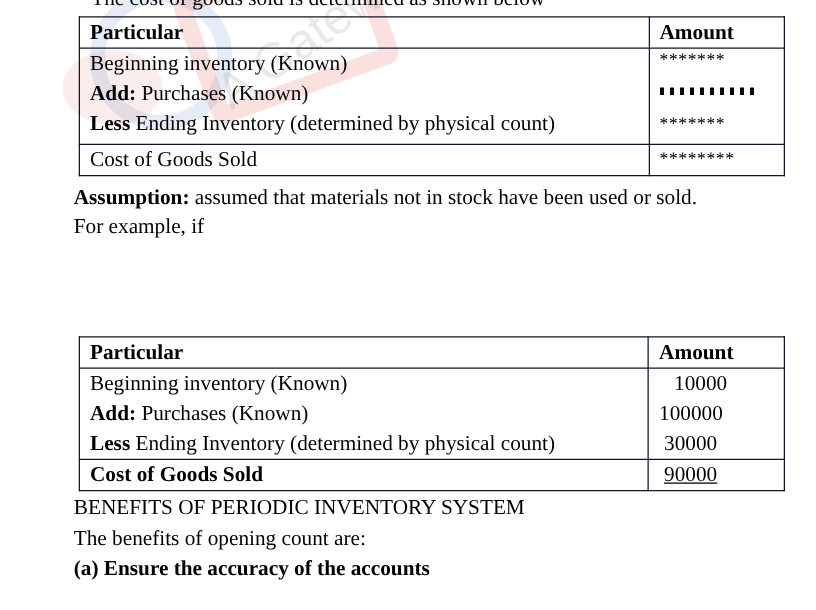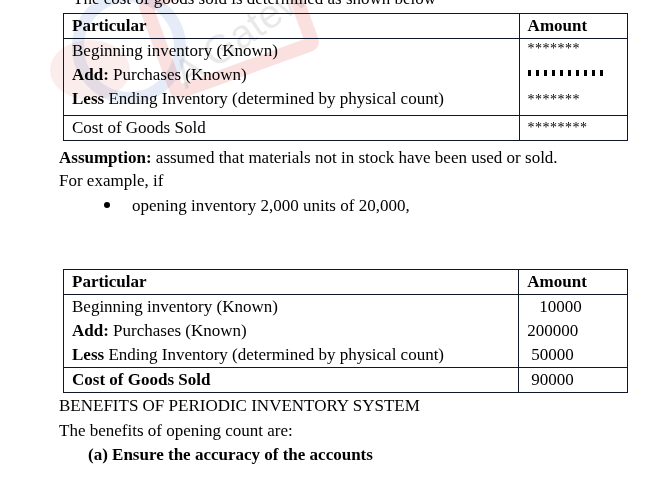--- a/index.html
+++ b/index.html
@@ -102,21 +102,20 @@
     </tr>
   </tbody>
     </table>
 
   <div class="para" style="top:146px;">
     <b>Assumption:</b><span> assumed that materials not in stock have been used or sold.</span>
   </div>
   <div class="para" style="top:169px;text-align:center;">For example, if</div>
 
   <ul class="bullets">
-    <li><span class="dot"></span><span>opening  inventory 2,000 units of 20,000,</span></li>
   </ul>
 
   <table class="doc-table t2">
     <tbody>
         <tr class="hdr">
       <td class="col-p">Particular</td>
       <td class="col-a">Amount</td>
     </tr>
     <tr>
       <td class="col-p">
@@ -125,28 +124,28 @@
         </div>
         <div>
           <b>Add:</b><span> Purchases (Known)</span>
         </div>
         <div>
           <b>Less</b><span> Ending Inventory (determined by physical count)</span>
         </div>
       </td>
       <td class="col-a">
         <div class="amt-num" style="padding-left:4px;">10000</div>
-        <div style="padding-left:0px;">200000</div>
-        <div style="padding-left:4px;">50000</div>
+        <div style="padding-left:0px;">100000</div>
+        <div style="padding-left:4px;">30000</div>
       </td>
     </tr>
     <tr>
       <td class="col-p" style="font-weight:bold;">Cost of Goods Sold</td>
-      <td class="col-a" style="padding-left:12px;">90000</td>
+      <td class="col-a" style="padding-left:12px;text-decoration:underline;">90000</td>
     </tr>
   </tbody>
     </table>
 
   <div class="para" style="top:394px; font-weight:normal;">BENEFITS OF PERIODIC INVENTORY SYSTEM</div>
   <div class="para" style="top:419px;"> The benefits of opening count are:</div>
-  <div class="para" style="top:443px; font-weight:bold;margin-left:29px;">(a) Ensure the accuracy of the accounts</div>
+  <div class="para" style="top:443px; font-weight:bold;">(a) Ensure the accuracy of the accounts</div>
 
 </div>
 
 </body></html>

